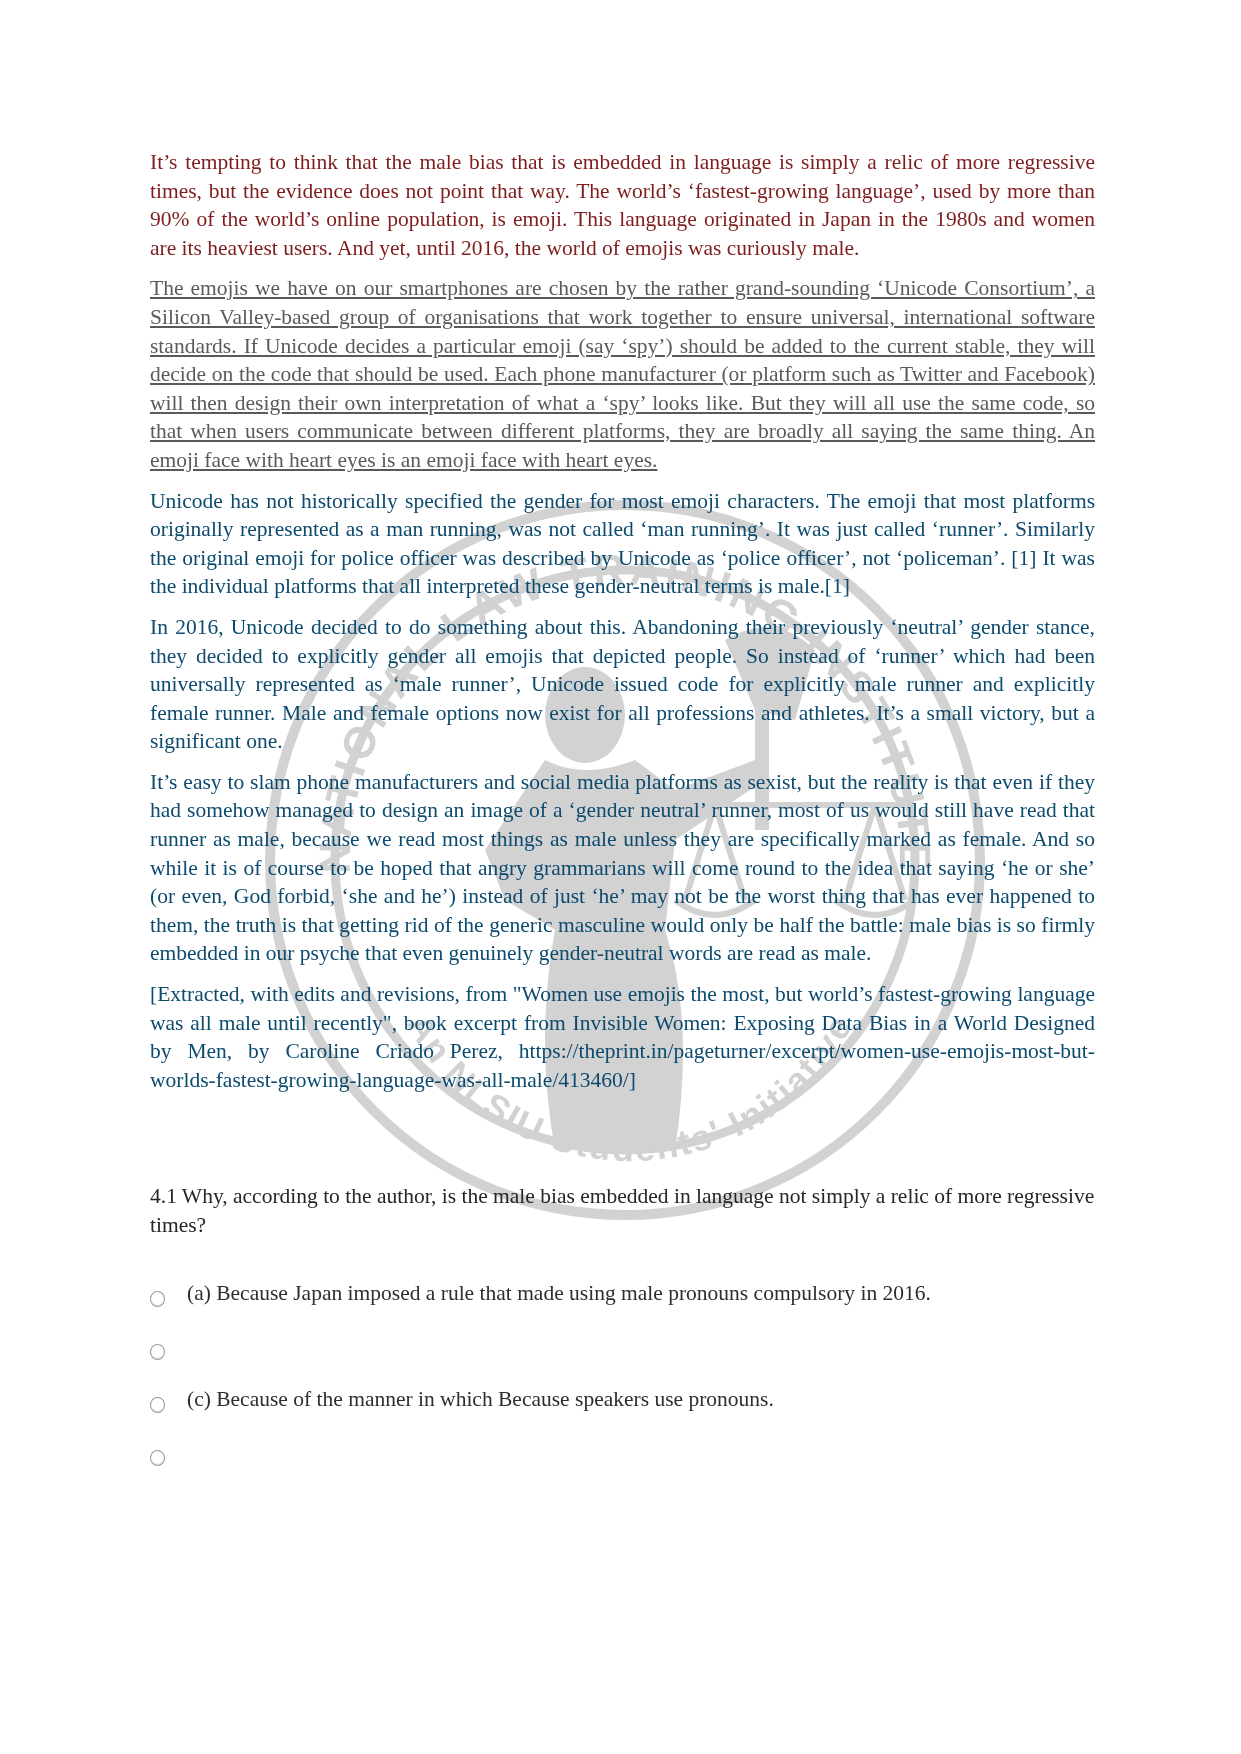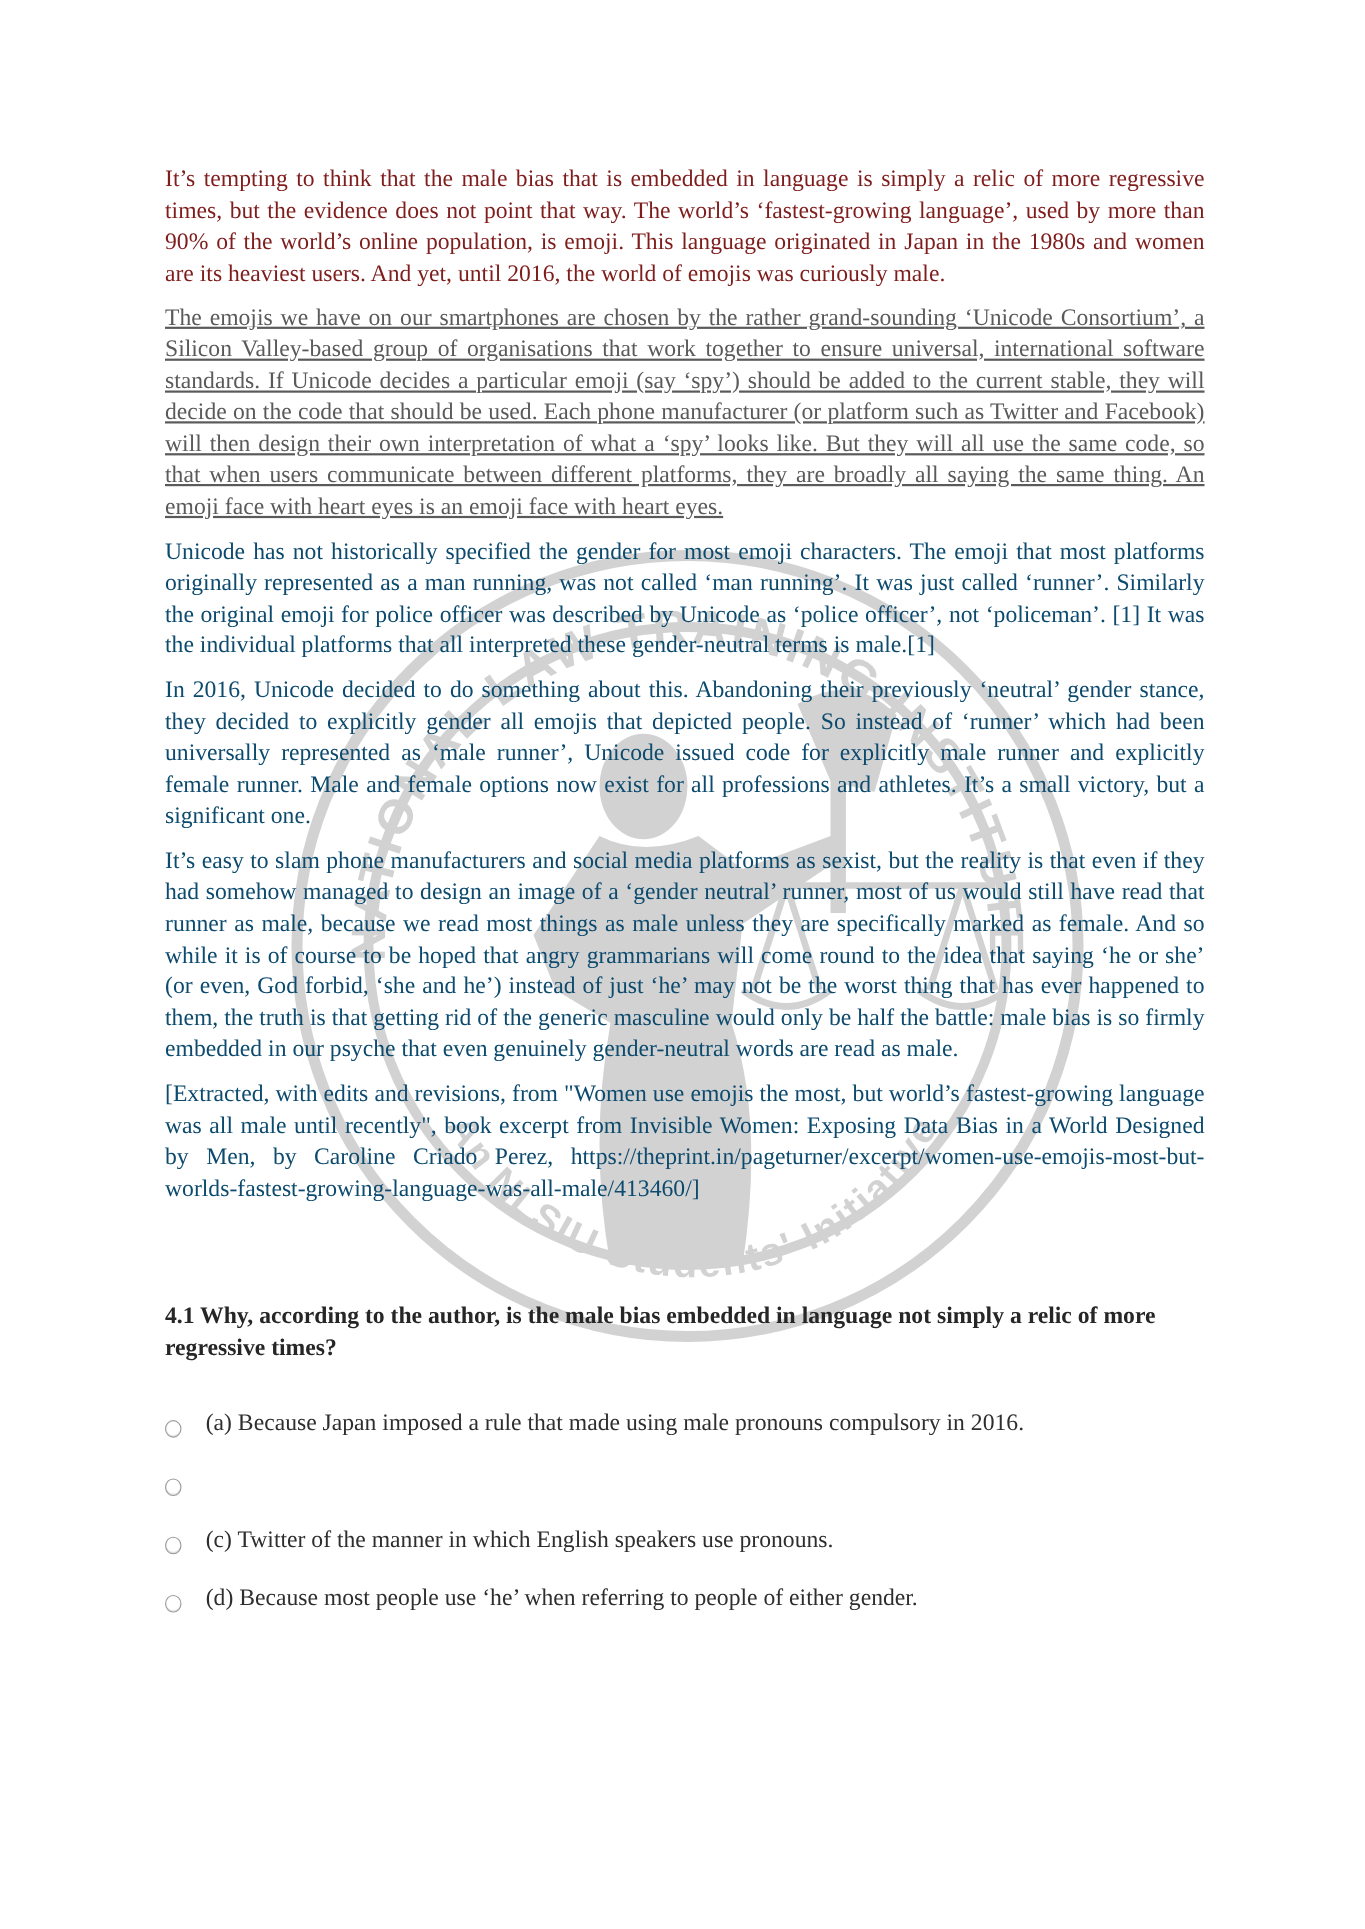--- a/index.html
+++ b/index.html
@@ -9,21 +9,21 @@
   }
   .page {
     position: absolute; left: 150px; top: 148px; width: 945px;
     color: #3a3a3a; font-size: 21.5px; line-height: 28.6px;
   }
   .para { margin: 0 0 12px 0; text-align: justify; }
   .para.dark { color: #7f1d1d; }
   .para.mid { color: #5a5a5a; text-decoration: underline; }
   .para.light { color: #0c4a6e; }
   .question {
-    margin: 88px 0 14px 0; font-weight: bold; color: #262626;
+    margin: 88px 0 14px 0; font-weight: normal; color: #262626;
     font-size: 21.5px; line-height: 29px;
   }
   .options { margin: 0; padding: 0; list-style: none; }
   .option {
     display: flex; align-items: flex-end; height: 53px; color: #2e2e2e;
   }
   .radio {
     width: 13px; height: 14px; border-radius: 50%; border: 1.6px solid #9a9a9a;
     box-shadow: inset 0 -1px 1px #dadada; margin: 2px 22px 0 0; flex: 0 0 auto;
     background: #fff;
@@ -82,21 +82,20 @@
     <ul class="options">
       <li class="option">
         <span class="radio"></span>
         <span class="option-label">(a) Because Japan imposed a rule that made using male pronouns compulsory in 2016.</span>
       </li>
       <li class="option">
         <span class="radio"></span>
       </li>
       <li class="option">
         <span class="radio"></span>
-        <span class="option-label">(c) Twitter of the manner in which English speakers use pronouns.</span>
+        <span class="option-label">(c) Because of the manner in which Because speakers use pronouns.</span>
       </li>
       <li class="option">
         <span class="radio"></span>
-        <span class="option-label">(d) Because most people use ‘he’ when referring to people of either gender.</span>
       </li>
     </ul>
   </section>
 </main>
 
 </body></html>

